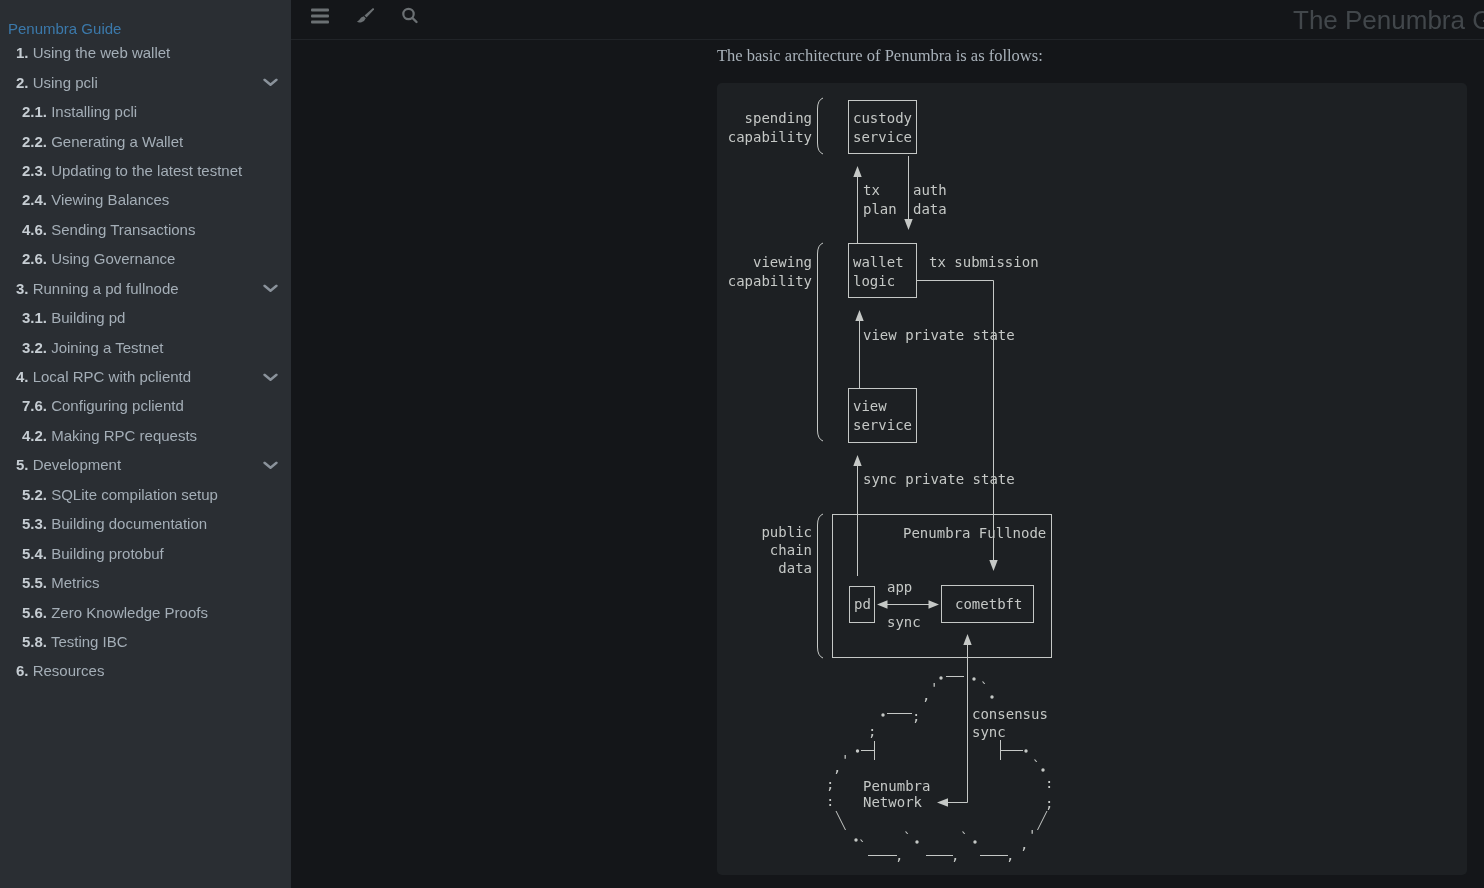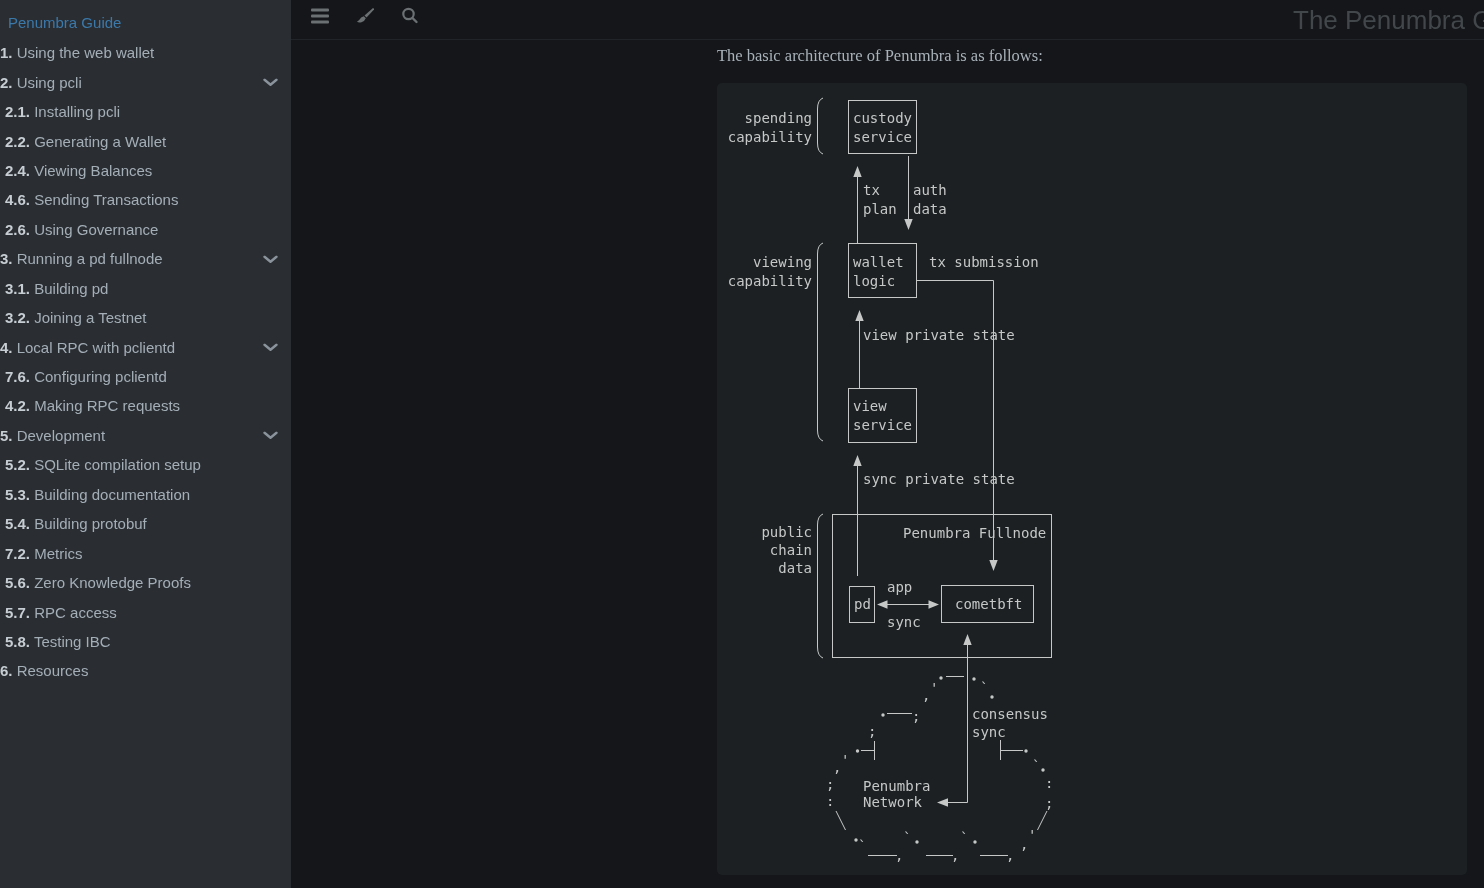--- a/index.html
+++ b/index.html
@@ -2,28 +2,28 @@
 <html><head>
 <meta charset="utf-8">
 <style>
   * { margin:0; padding:0; box-sizing:border-box; }
   html,body { width:1484px; height:888px; overflow:hidden; background:#141619;
               font-family:"Liberation Sans","DejaVu Sans",sans-serif; }
 
   
   .sidebar { position:absolute; left:0; top:0; width:291px; height:888px;
              background:#2a2e33; color:#a4aeb7; }
-  .part-title { display:block; position:absolute; left:8px; top:14px;
+  .part-title { display:block; position:absolute; left:8px; top:20px;
                 color:#3b79ab; font-size:15px; text-decoration:none; cursor:pointer; }
   .toc { position:absolute; left:0; top:38px; width:291px; list-style:none; }
   .toc li { position:relative; height:29.45px; display:flex; align-items:center;
             font-size:15px; color:#a4aeb7; }
-  .toc li a { color:inherit; text-decoration:none; cursor:pointer; padding-left:0;
+  .toc li a { color:inherit; text-decoration:none; cursor:pointer; padding-left:16px;
               white-space:nowrap; }
-  .toc li.sub a { padding-left:5px; }
+  .toc li.sub a { padding-left:22px; }
   .toc strong { color:#c6cdd3; font-weight:bold; }
   .chev { position:absolute; right:13px; top:50%; transform:translateY(-42%);
           color:#8a929b; cursor:pointer; line-height:0; }
 
   
   .menu-bar { position:absolute; left:291px; top:0; width:1193px; height:40px;
               border-bottom:1px solid #212428; }
   .icon-btn { position:absolute; top:5px; width:22px; height:22px; cursor:pointer;
               color:#6b7073; }
   .icon-menu { left:18px; }
@@ -59,20 +59,23 @@
             <path d="M1.5 1.5 L7.5 6.5 L13.5 1.5" fill="none" stroke="currentColor" stroke-width="2.4" stroke-linecap="round" stroke-linejoin="round"></path>
           </svg></span>
       </li>
       <li class="sub">
         <a><strong>2.1.</strong> Installing pcli</a>
       </li>
       <li class="sub">
         <a><strong>2.2.</strong> Generating a Wallet</a>
       </li>
       <li class="sub">
+        <a><strong>2.3.</strong> Updating to the latest testnet</a>
+      </li>
+      <li class="sub">
         <a><strong>2.4.</strong> Viewing Balances</a>
       </li>
       <li class="sub">
         <a><strong>4.6.</strong> Sending Transactions</a>
       </li>
       <li class="sub">
         <a><strong>2.6.</strong> Using Governance</a>
       </li>
       <li class="">
         <a><strong>3.</strong> Running a pd fullnode</a>
@@ -107,27 +110,24 @@
       <li class="sub">
         <a><strong>5.2.</strong> SQLite compilation setup</a>
       </li>
       <li class="sub">
         <a><strong>5.3.</strong> Building documentation</a>
       </li>
       <li class="sub">
         <a><strong>5.4.</strong> Building protobuf</a>
       </li>
       <li class="sub">
-        <a><strong>7.2.</strong> Metrics</a>
+        <a><strong>5.5.</strong> Metrics</a>
       </li>
       <li class="sub">
         <a><strong>5.6.</strong> Zero Knowledge Proofs</a>
-      </li>
-      <li class="sub">
-        <a><strong>5.7.</strong> RPC access</a>
       </li>
       <li class="sub">
         <a><strong>5.8.</strong> Testing IBC</a>
       </li>
       <li class="">
         <a><strong>6.</strong> Resources</a>
       </li>
     </ol>
 </nav>
 

